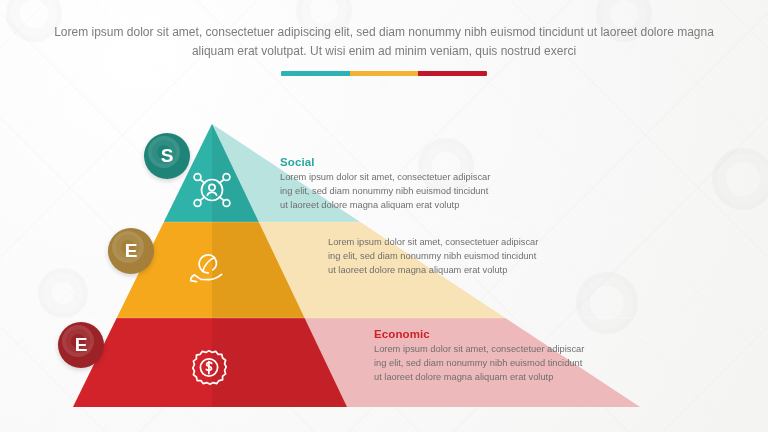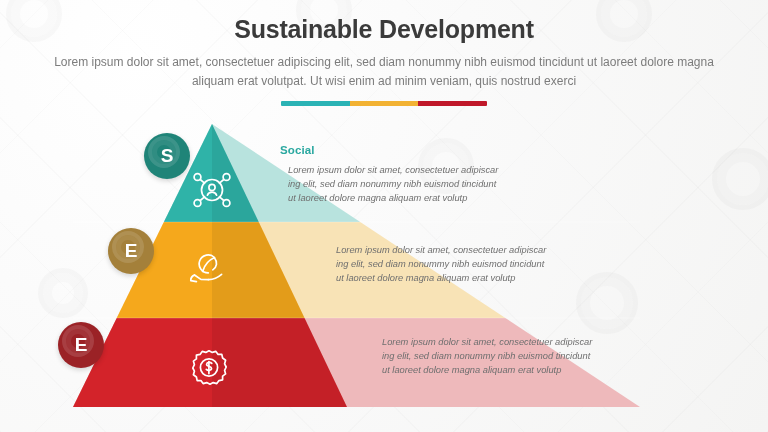--- a/index.html
+++ b/index.html
@@ -129,22 +129,21 @@
   .block-title {
     font-size: 11.5px;
     font-weight: bold;
     margin: 0 0 3px 0;
     letter-spacing: 0.1px;
   }
   .block-body {
     font-size: 9.3px;
     line-height: 1.48;
     color: #6f6f6f;
-    margin: 8px;
-    font-style: italic;
+    margin: 0;
   }
   .block-body span { display: block; }
 </style>
 </head>
 <body>
 
 <div class="bg-wash"></div>
 
 <div class="wm-layer">
   <div class="wm-diag"></div>
@@ -153,21 +152,20 @@
   <div class="wm-spiral" style="left:596px; top:-14px; width:46px; height:46px;"></div>
   <div class="wm-spiral" style="left:712px; top:148px; width:52px; height:52px;"></div>
   <div class="wm-spiral" style="left:418px; top:138px; width:46px; height:46px;"></div>
   <div class="wm-spiral" style="left:576px; top:272px; width:52px; height:52px;"></div>
   <div class="wm-spiral" style="left:300px; top:272px; width:46px; height:46px;"></div>
   <div class="wm-spiral" style="left:38px;  top:268px; width:40px; height:40px;"></div>
   <div class="wm-text" style="left:122px; top:262px;">dreamstime</div>
 </div>
 
 <div class="header">
-  <h1 class="title">Sustainable Development</h1>
   <p class="subtitle">Lorem ipsum dolor sit amet, consectetuer adipiscing elit, sed diam nonummy nibh euismod tincidunt ut laoreet dolore magna aliquam erat volutpat. Ut wisi enim ad minim veniam, quis nostrud exerci</p>
   <div class="rule">
     <span style="background:#2bb3b5"></span>
     <span style="background:#f2b233"></span>
     <span style="background:#c0182a"></span>
   </div>
 </div>
 
 <div class="stage">
   <svg width="768" height="432" viewBox="0 0 768 432" xmlns="http://www.w3.org/2000/svg">
@@ -262,36 +260,37 @@
 </div>
 <div class="badge" style="left:108px; top:228px; background:#a4803a;">
   <span class="spiralmark"></span>
   <span class="badge-letter">E</span>
 </div>
 <div class="badge" style="left:58px; top:322px; background:#9b2226;">
   <span class="spiralmark"></span>
   <span class="badge-letter">E</span>
 </div>
 
-<div class="block" style="left:280px; top:144px;">
+<div class="block" style="left:280px; top:156px;">
   <p class="block-title" style="color:#2aa8a0;">Social</p>
   <p class="block-body">
     <span>Lorem ipsum dolor sit amet, consectetuer adipiscar</span>
     <span>ing elit, sed diam nonummy nibh euismod tincidunt</span>
     <span>ut laoreet dolore magna aliquam erat volutp</span>
   </p>
 </div>
 
 <div class="block" style="left:328px; top:236px;">
   <p class="block-body">
     <span>Lorem ipsum dolor sit amet, consectetuer adipiscar</span>
     <span>ing elit, sed diam nonummy nibh euismod tincidunt</span>
     <span>ut laoreet dolore magna aliquam erat volutp</span>
   </p>
 </div>
 
 <div class="block" style="left:374px; top:328px;">
+  <p class="block-title" style="color:#cf2128;">Economic</p>
   <p class="block-body">
     <span>Lorem ipsum dolor sit amet, consectetuer adipiscar</span>
     <span>ing elit, sed diam nonummy nibh euismod tincidunt</span>
     <span>ut laoreet dolore magna aliquam erat volutp</span>
   </p>
 </div>
 
 </body></html>

